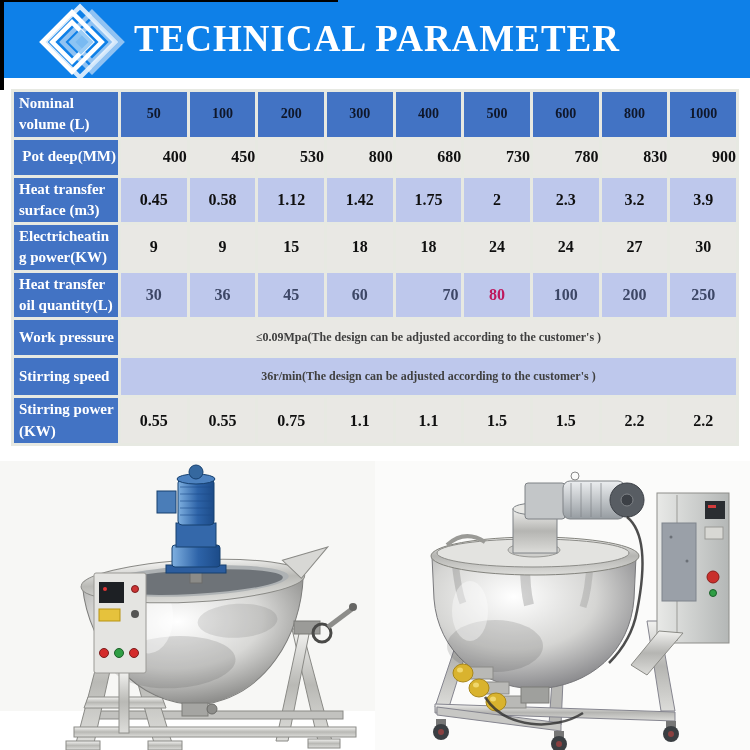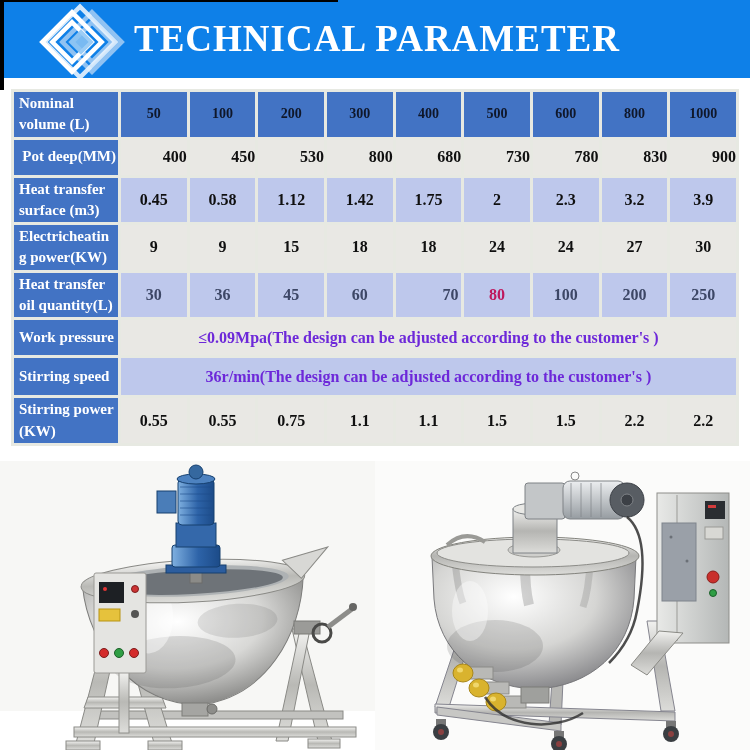--- a/index.html
+++ b/index.html
@@ -19,21 +19,21 @@
   table.params{border-collapse:separate;border-spacing:3px;background:var(--gap,#e7e9e2);
     table-layout:fixed;width:728px;}
   table.params th,table.params td{font-weight:bold;font-family:"Liberation Serif",serif;vertical-align:middle;}
   .lbl{background:var(--blue,#4273c4);color:#ffffff;font-size:15px;text-align:left;
     padding:1px 2px 1px 5px;line-height:1.42;overflow-wrap:anywhere;}
   col.c-label{width:104px;}
   .hdr{background:var(--blue,#4273c4);color:#0f172a;font-size:14px;text-align:center;}
   .lav{background:var(--lav,#bec8ec);}
   .gry{background:var(--gry,#e9e8e4);}
   td.val{font-size:16px;text-align:center;color:#101010;padding:1px 0;}
-  td.merged{font-size:16px;text-align:center;color:#6d28d9;}
+  td.merged{font-size:12px;text-align:center;color:#404040;}
   tr.rr0 >*{height:42px;} tr.rr1 >*{height:33px;} tr.rr2 >*{height:33px;text-align:right;}
   tr.rr3 >*{height:40px;} tr.rr4 >*{height:38px;} tr.rr5 >*{height:38px;}
   tr.rr6 >*{height:33px;} tr.rr7 >*{height:35px;} tr.rr8 >*{height:40px;}
 
   
   .photos{position:absolute;left:0;top:461px;width:750px;height:289px;display:flex;}
   .photo{display:block;}
 </style>
 </head>
 <body>

